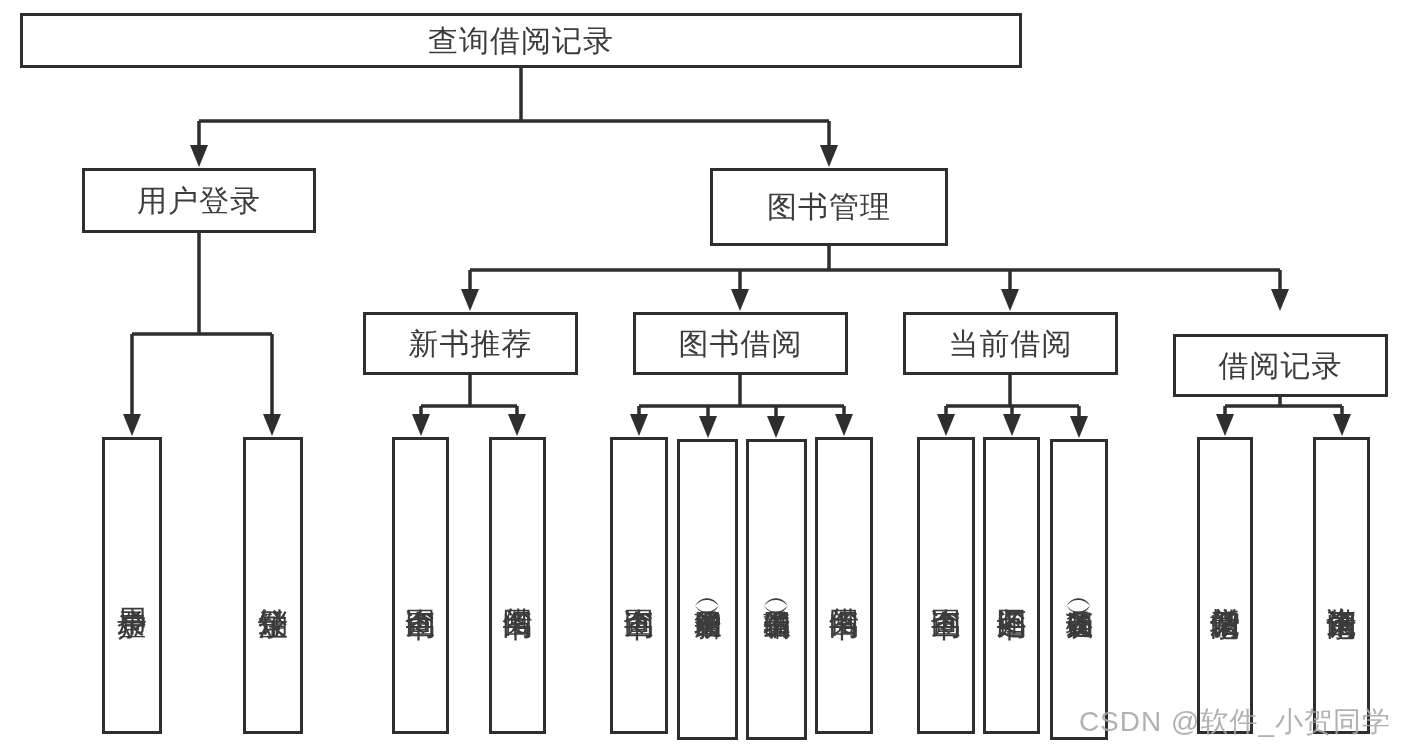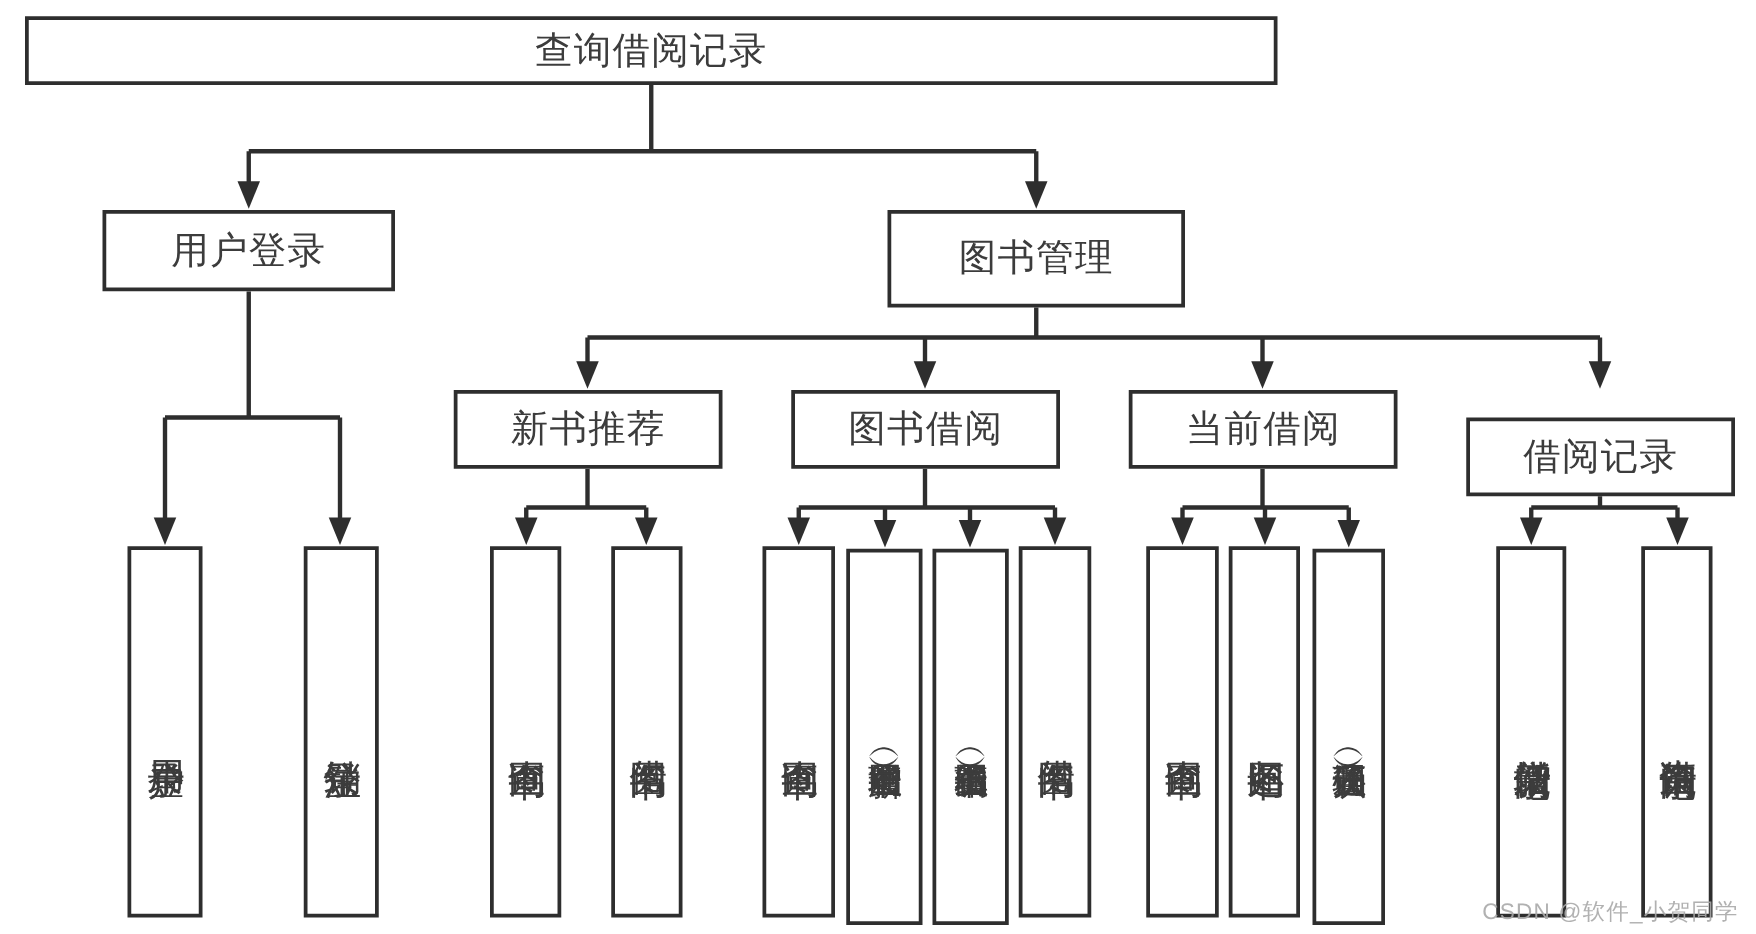--- a/index.html
+++ b/index.html
@@ -63,21 +63,21 @@
   #leaf-cb-query   { left: 917px;  top: 437px; width: 58px; height: 297px; }
   #leaf-cb-return  { left: 983px;  top: 437px; width: 57px; height: 297px; }
   #leaf-cb-confirm { left: 1050px; top: 439px; width: 58px; height: 301px; }
   #leaf-br-add     { left: 1197px; top: 437px; width: 56px; height: 297px; }
   #leaf-br-query   { left: 1313px; top: 437px; width: 57px; height: 297px; }
 
   #watermark {
     position: absolute;
     right: 14px;
     bottom: 6px;
-    font-size: 18px;
+    font-size: 28px;
     color: rgba(168,168,168,0.9);
     letter-spacing: 1px;
     z-index: 5;
     white-space: nowrap;
   }
 </style>
 </head>
 <body>
 
 <div id="canvas">

